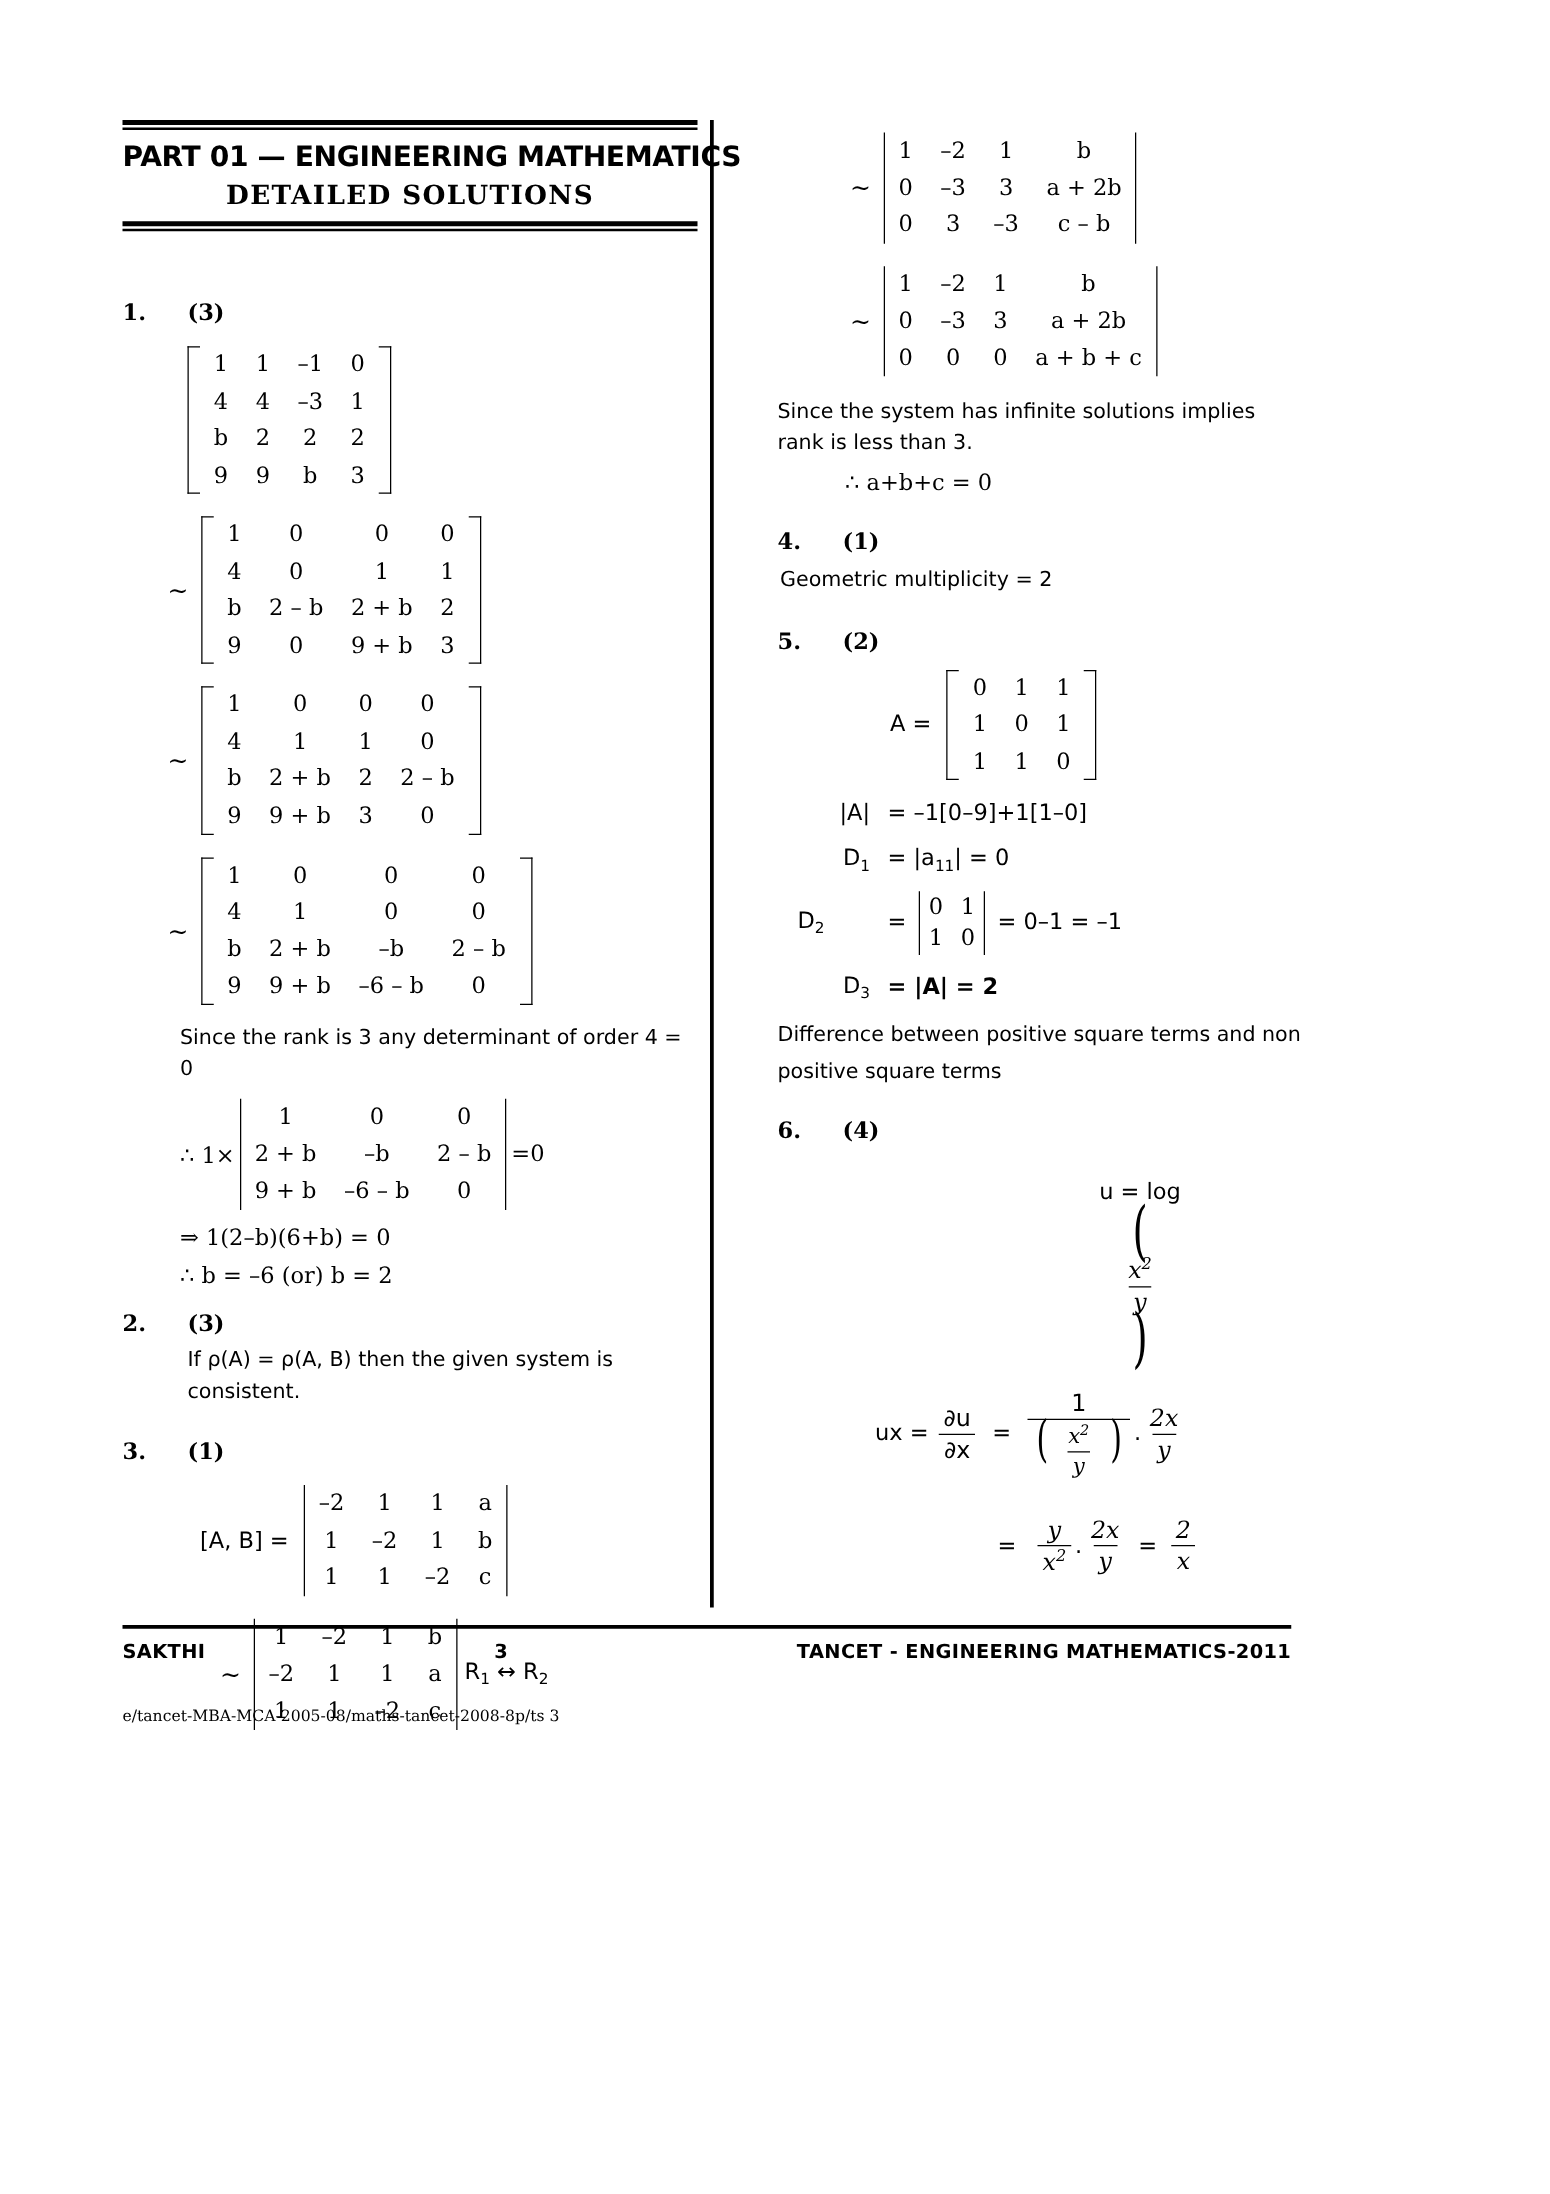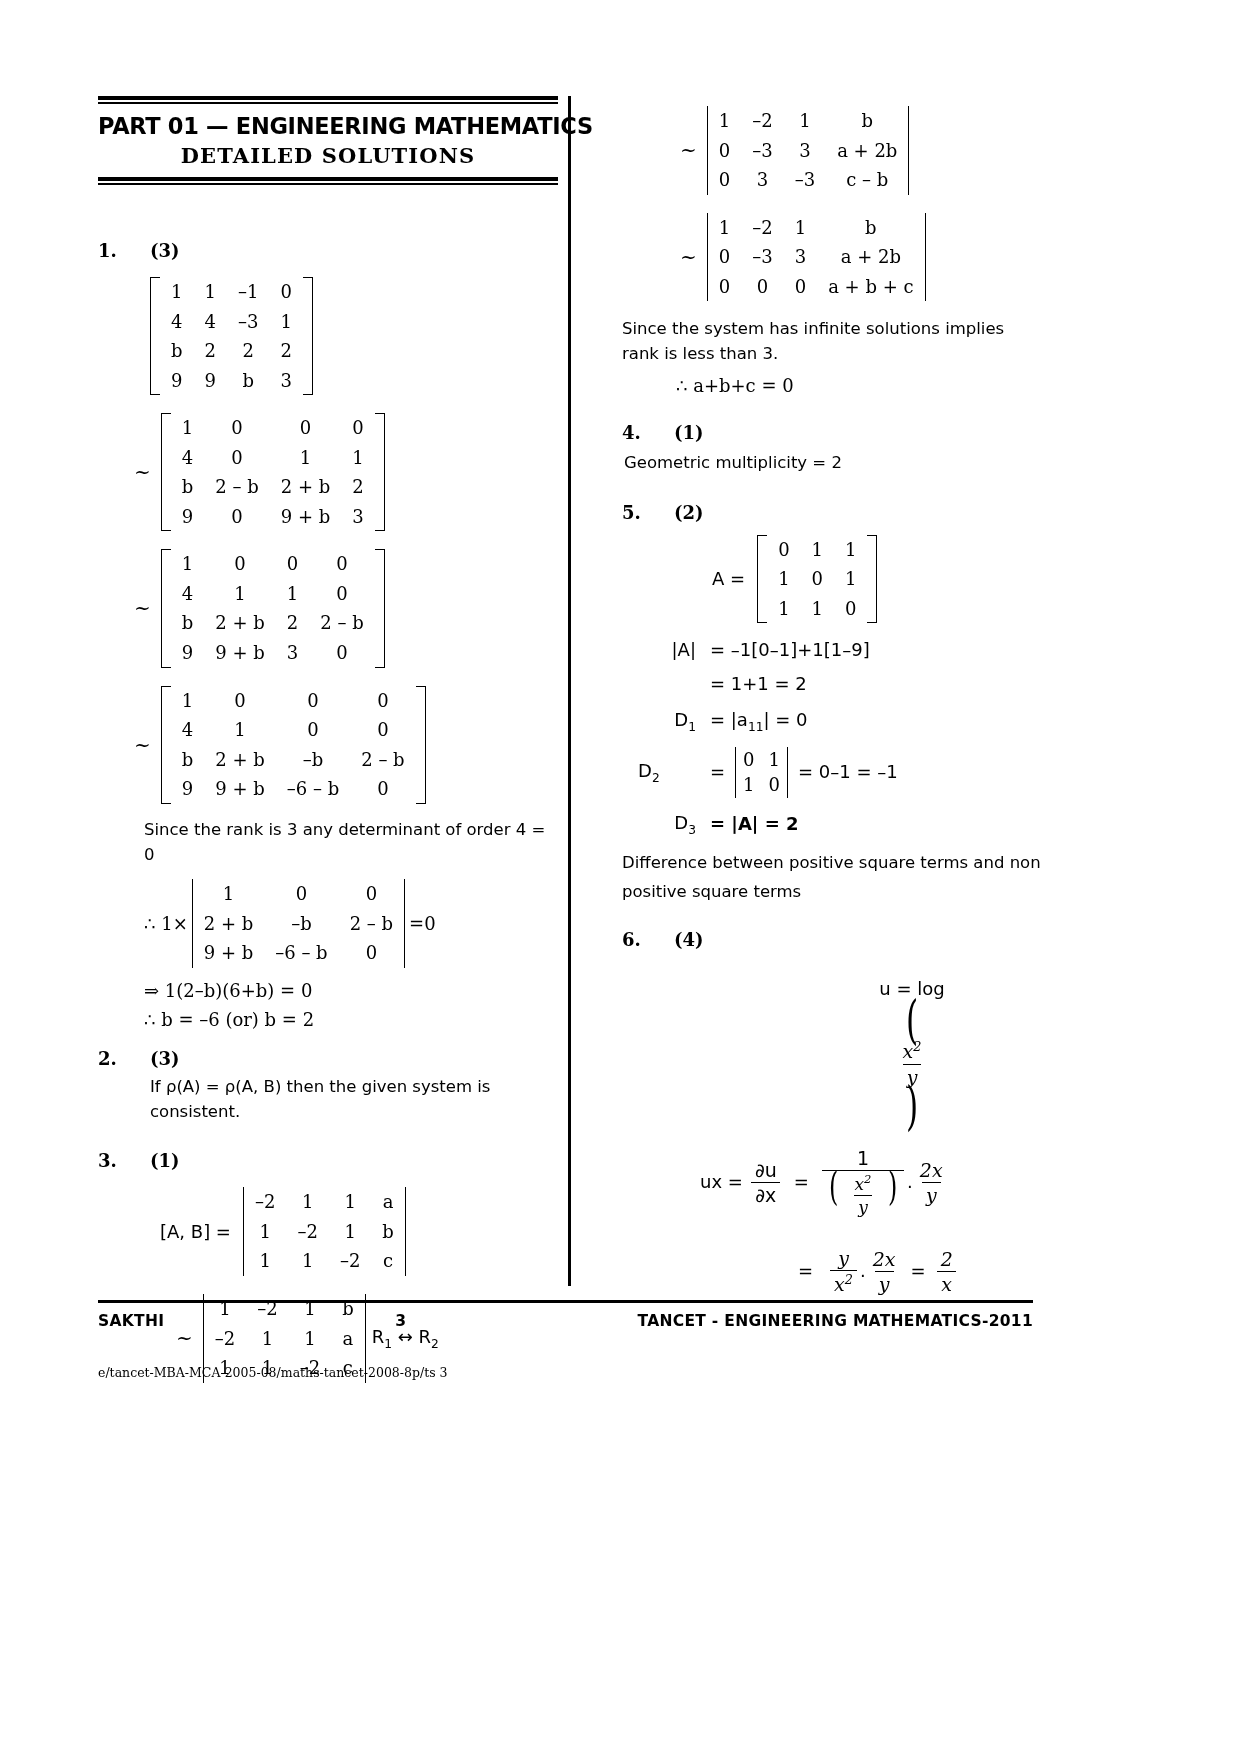--- a/index.html
+++ b/index.html
@@ -487,25 +487,21 @@
               <span class="mcell">1</span>
               <span class="mcell">0</span>
             </span>
         </span>
         <span class="brk brk-r"></span>
       </span>
     </div>
 
     <div class="mathline" style="margin:14px 0 0 16px;">
       <span class="sans" style="font-size:18px;width:58px;text-align:right;">|A|</span>
-      <span class="sans" style="font-size:18px;margin-left:14px;">=  –1[0–1]+1[1–9]</span>
-    </div>
-    <div class="mathline" style="margin:8px 0 0 16px;">
-      <span style="width:58px;"></span>
-      <span class="sans" style="font-size:18px;margin-left:14px;">=  1+1 = 2</span>
+      <span class="sans" style="font-size:18px;margin-left:14px;">=  –1[0–9]+1[1–0]</span>
     </div>
 
     <div class="mathline" style="margin:10px 0 0 16px;">
       <span class="sans" style="font-size:18px;width:58px;text-align:right;"><span>D</span><sub>1</sub></span>
       <span class="sans" style="font-size:18px;margin-left:14px;"><span>=  |a</span><sub>11</sub><span>| = 0</span></span>
     </div>
 
     <div class="mathline" style="margin:10px 0 0 16px;">
       <span class="sans" style="font-size:18px;width:58px;"><span>D</span><sub>2</sub></span>
       <span class="sans" style="font-size:18px;margin-left:14px;">=</span>

